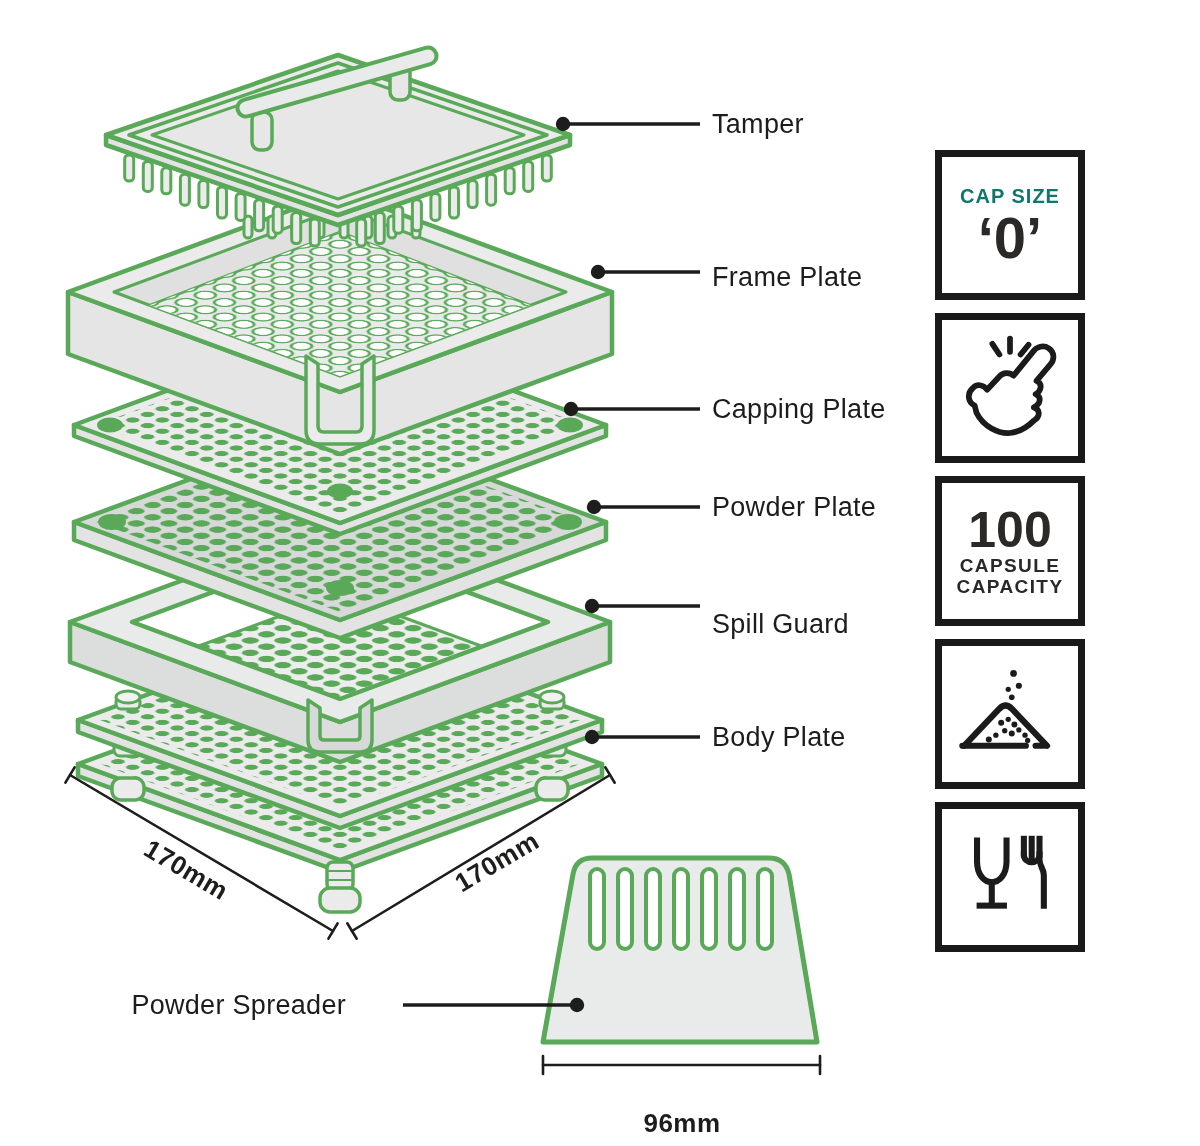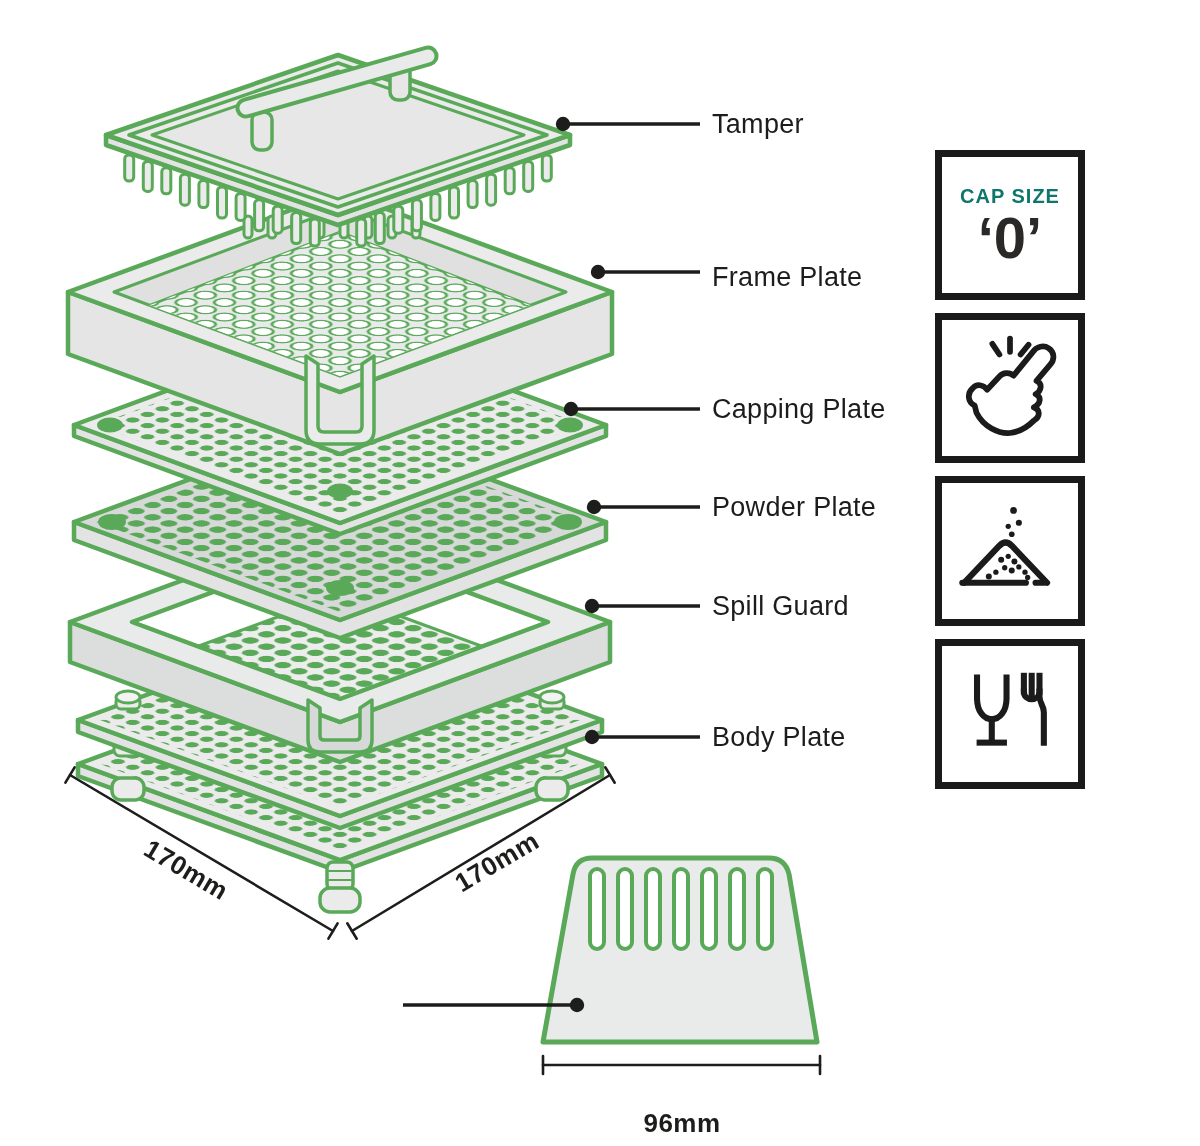--- a/index.html
+++ b/index.html
@@ -243,22 +243,23 @@
           <path d="M403,1005 L577,1005"></path>
           <circle cx="577" cy="1005" r="7.2" stroke="none"></circle>
         </g>
     </g>
   </svg>
 
   <div class="part-label" style="top:124px">Tamper</div>
   <div class="part-label" style="top:277px">Frame Plate</div>
   <div class="part-label" style="top:409px">Capping Plate</div>
   <div class="part-label" style="top:507px">Powder Plate</div>
-  <div class="part-label" style="top:606px">Spill Guard</div>
+  <div class="part-label" style="top:624px">Spill Guard</div>
   <div class="part-label" style="top:737px">Body Plate</div>
+  <div class="part-label right-align" style="top:1005px">Powder Spreader</div>
 
   <div class="dim-label rot-left" style="left:186px;top:870px">170mm</div>
   <div class="dim-label rot-right" style="left:497px;top:862px">170mm</div>
   <div class="dim-label" style="left:682px;top:1123px">96mm</div>
 
   <div class="badge-col">
 
     <div class="badge">
       <div class="cap-label">CAP SIZE</div>
       <div class="cap-value">‘0’</div>
@@ -266,20 +267,25 @@
 
     <div class="badge">
       <svg width="120" height="120" viewBox="0 0 136 136" fill="none" stroke="#1b1b1b" stroke-width="6.5" stroke-linecap="round" stroke-linejoin="round">
         <path d="M56,30 L48,18"></path>
           <path d="M68,27 L68,12"></path>
           <path d="M80,30 L89,19"></path>
         <path d="M30,96 C38,112 55,120 68,119 C78,118 88,112 95,105 C103,100 102,92 95,90 C103,86 104,78 97,75 C104,71 105,63 98,60 L114,41 C119,35 118,27 112,23 C106,19 98,21 94,27 L72,54 C68,50 60,50 56,55 L42,70 C38,64 30,63 26,68 C19,74 20,84 28,88 Z"></path>
       </svg>
     </div>
 
+    <div class="badge">
+      <div class="cap-number">100</div>
+      <div class="cap-sub">CAPSULE</div>
+      <div class="cap-sub">CAPACITY</div>
+    </div>
 
     <div class="badge">
       <svg width="120" height="120" viewBox="0 0 136 136">
         <g fill="none" stroke="#1b1b1b" stroke-width="7" stroke-linecap="round" stroke-linejoin="round">
           <path d="M16,104 L56,62 Q63,55 70,62 L110,104"></path>
           <path d="M14,104 L86,104"></path>
             <path d="M97,104 L106,104"></path>
         </g>
         <g fill="#1b1b1b">
           <circle cx="72" cy="22" r="3.8"></circle>

